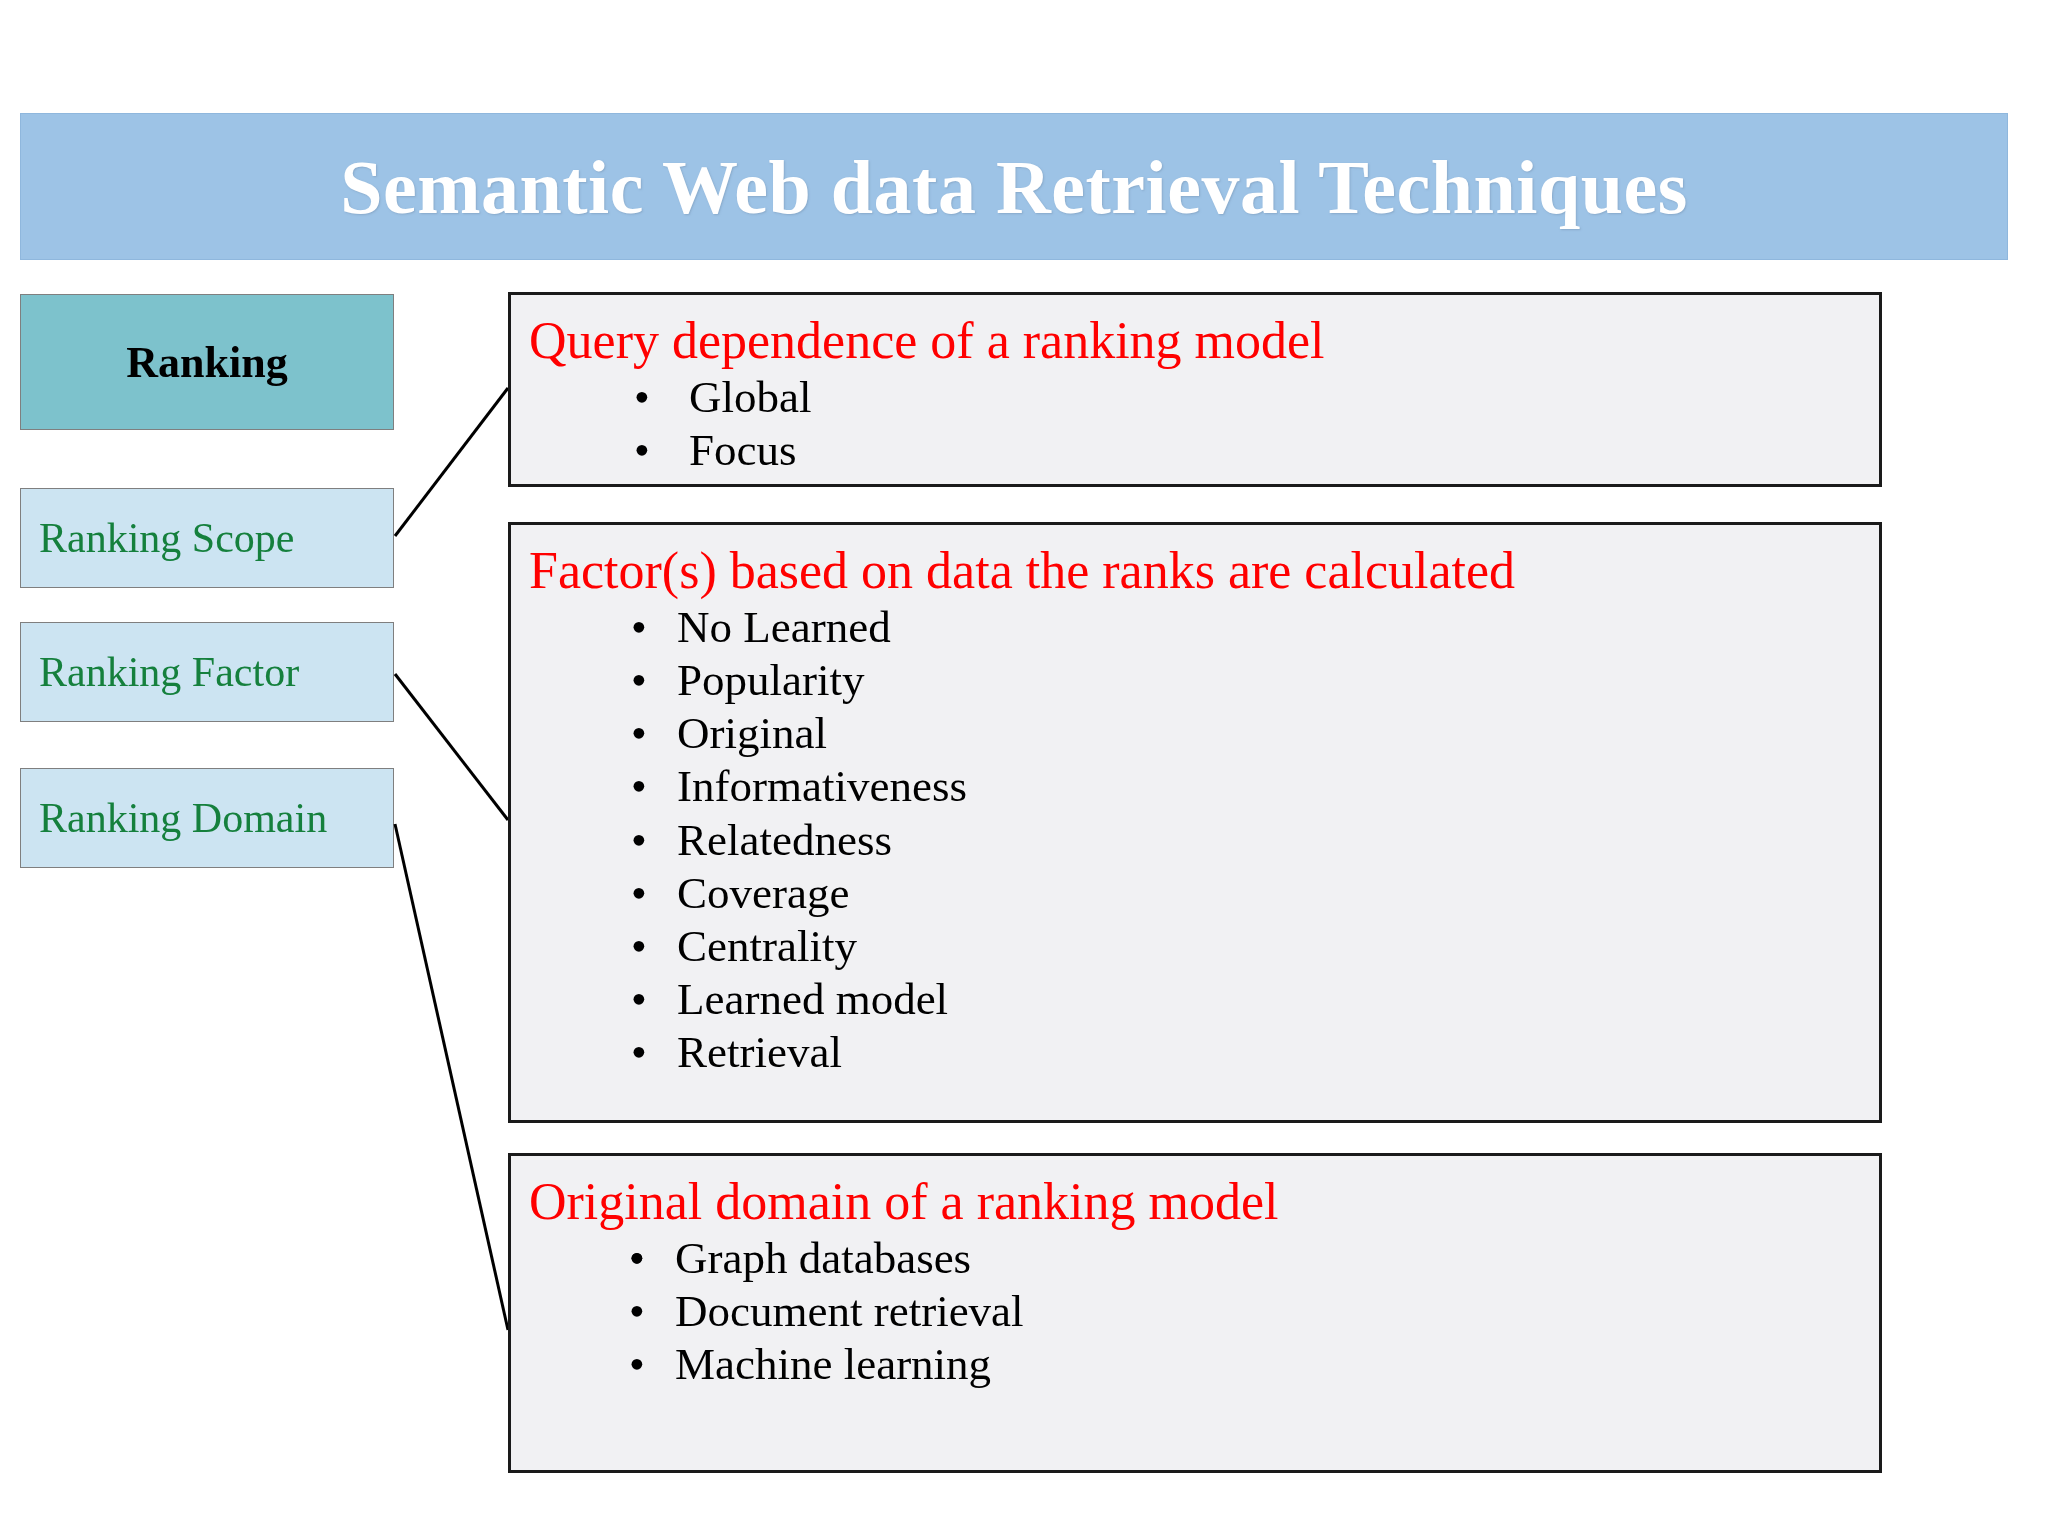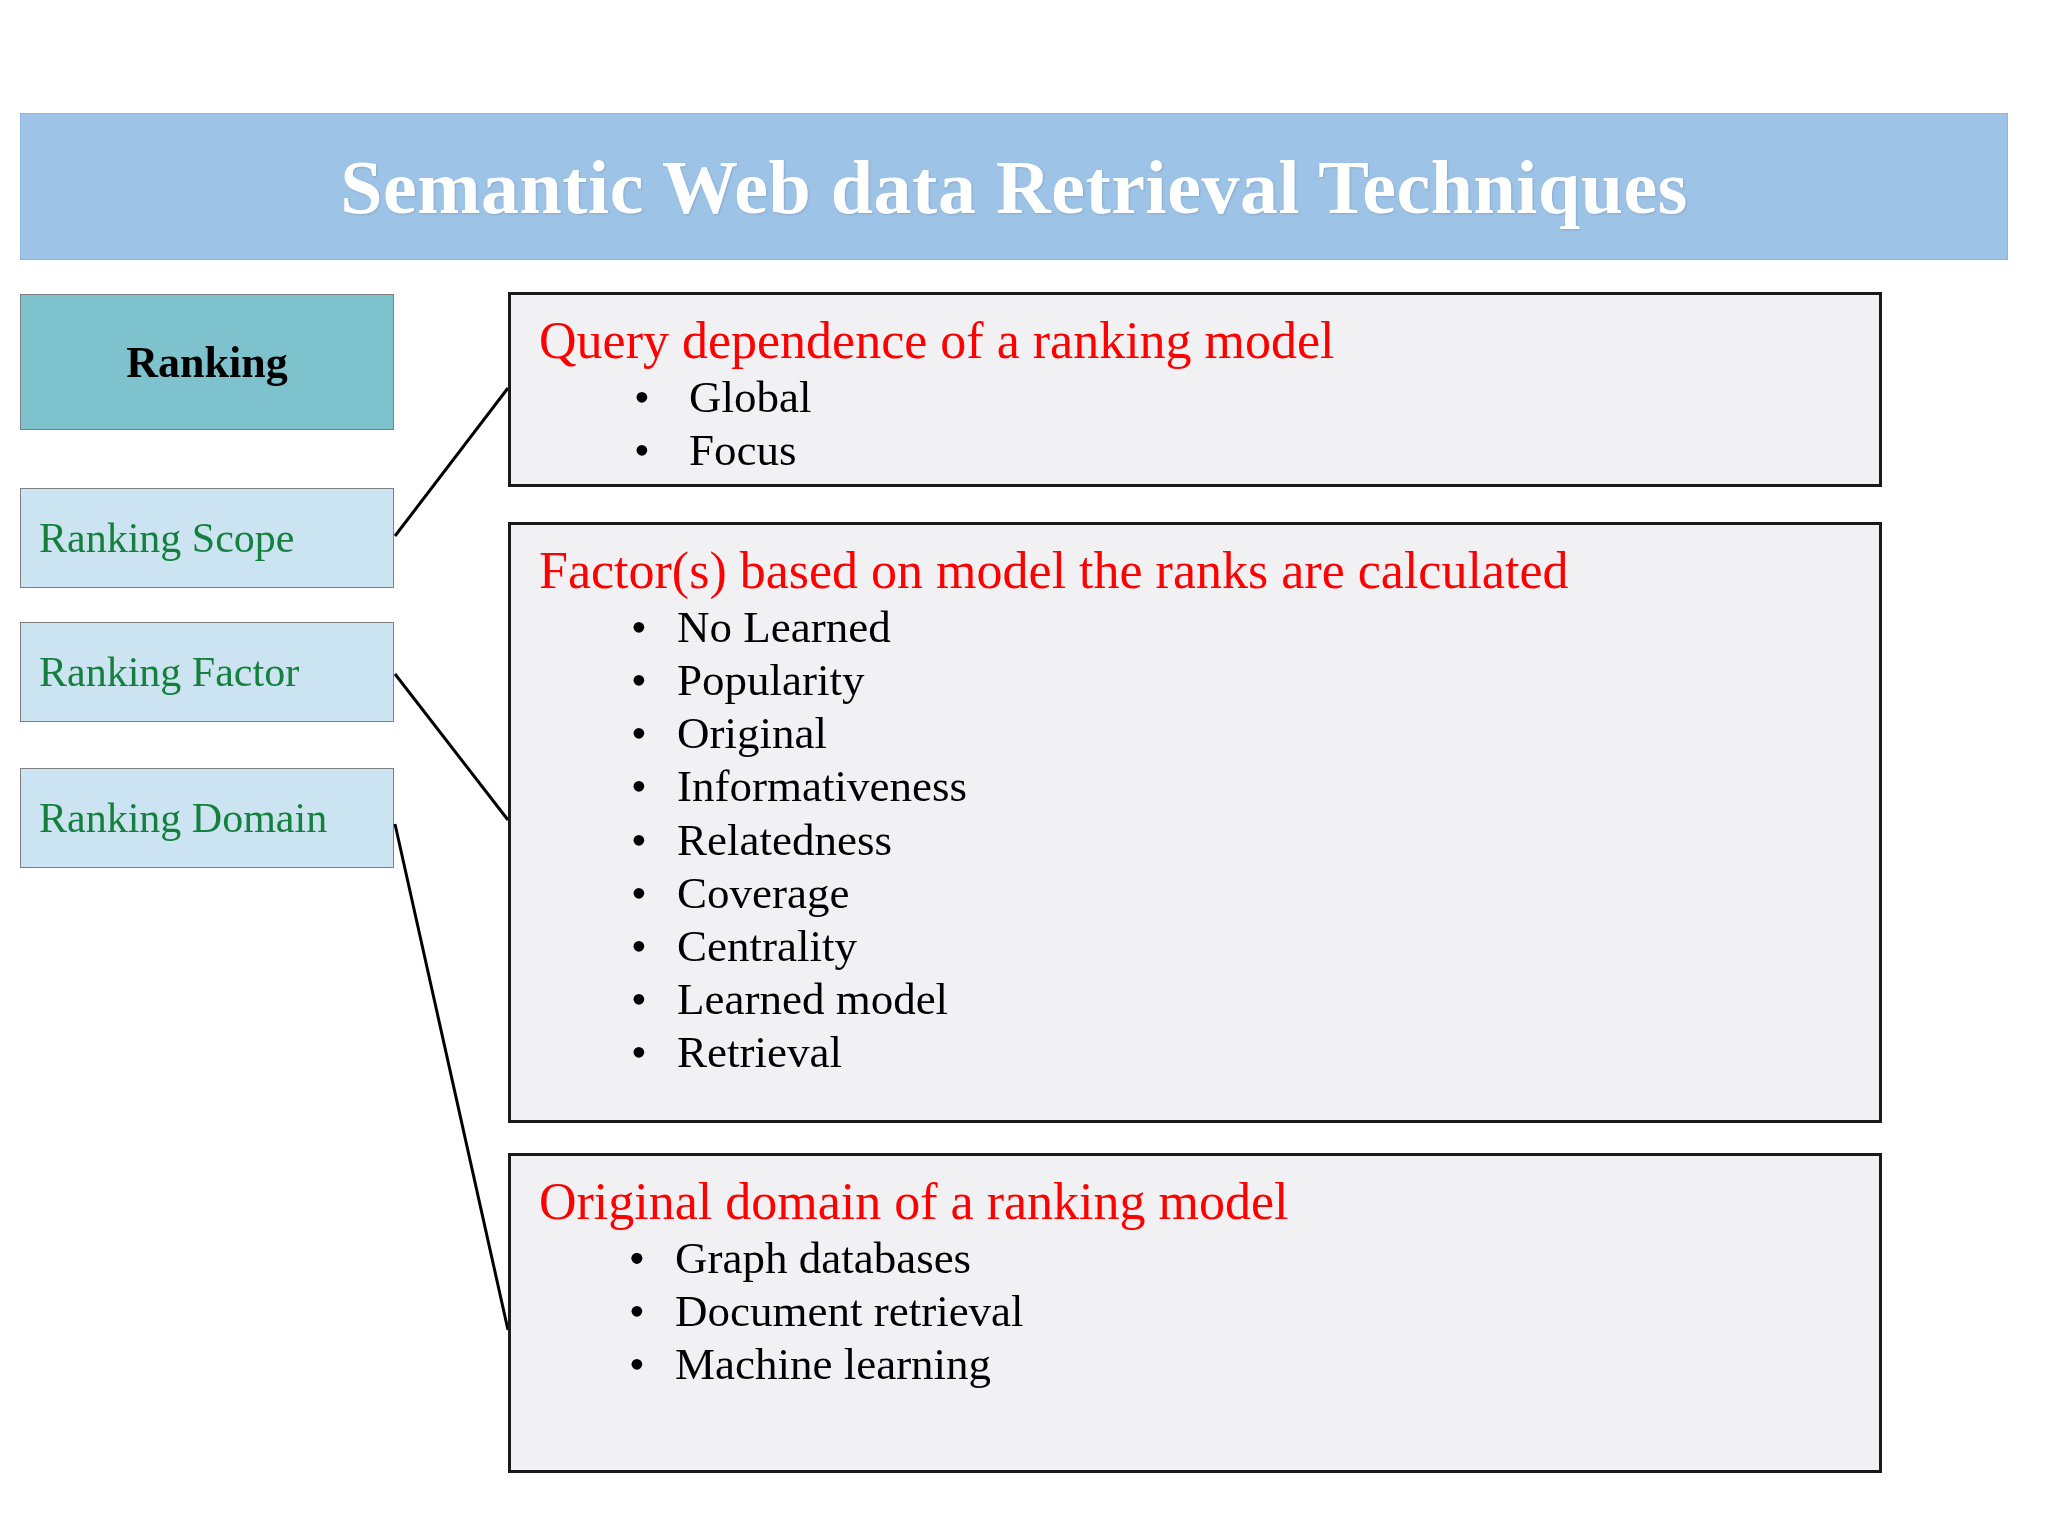--- a/index.html
+++ b/index.html
@@ -106,21 +106,21 @@
     padding: 8px 0 0 0;
   }
   #panel-scope  { top: 292px;  height: 195px; }
   #panel-factor { top: 522px;  height: 601px; }
   #panel-domain { top: 1153px; height: 320px; }
 
   .panel-heading {
     color: #FF0000;
     font-size: 52px;
     line-height: 1.08;
-    padding-left: 28px;
+    padding-left: 18px;
     margin-top: 10px;
     white-space: nowrap;
   }
   .panel-list {
     list-style: none;
     margin: 2px 0 0 0;
     padding: 0 0 0 0;
   }
   .panel-list li {
     position: relative;
@@ -179,21 +179,21 @@
 
   <div class="panel" id="panel-scope">
     <div class="panel-heading">Query dependence of a ranking model</div>
     <ul class="panel-list" id="list-scope">
       <li><span class="bullet">•</span><span>Global</span></li>
       <li><span class="bullet">•</span><span>Focus</span></li>
     </ul>
   </div>
 
   <div class="panel" id="panel-factor">
-    <div class="panel-heading">Factor(s) based on model the ranks are calculated</div>
+    <div class="panel-heading">Factor(s) based on data the ranks are calculated</div>
     <ul class="panel-list" id="list-factor">
       <li><span class="bullet">•</span><span>No Learned</span></li>
       <li><span class="bullet">•</span><span>Popularity</span></li>
       <li><span class="bullet">•</span><span>Original</span></li>
       <li><span class="bullet">•</span><span>Informativeness</span></li>
       <li><span class="bullet">•</span><span>Relatedness</span></li>
       <li><span class="bullet">•</span><span>Coverage</span></li>
       <li><span class="bullet">•</span><span>Centrality</span></li>
       <li><span class="bullet">•</span><span>Learned model</span></li>
       <li><span class="bullet">•</span><span>Retrieval</span></li>

